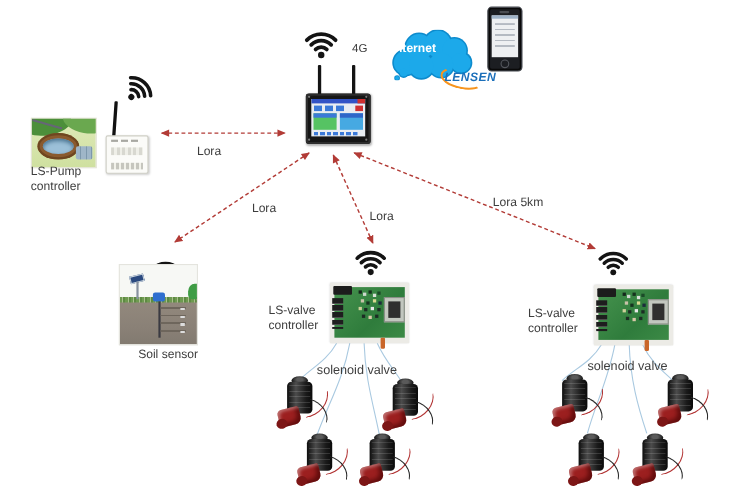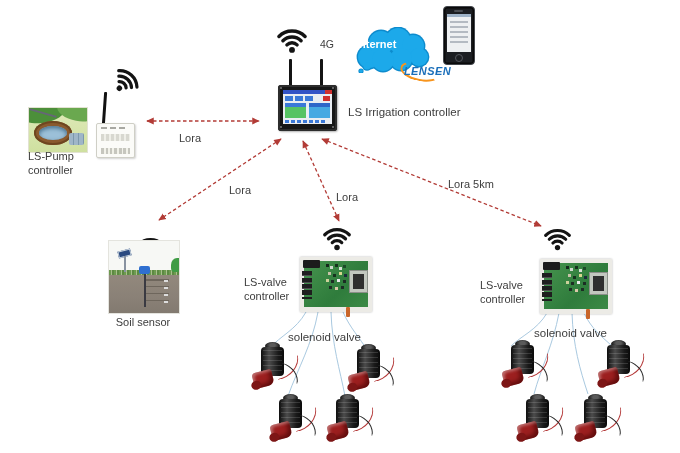--- a/index.html
+++ b/index.html
@@ -188,21 +188,20 @@
       <div class="s-top">
           <i></i>
         </div>
       <div class="s-tabs"></div>
       <div class="s-btn"></div>
       <div class="s-pa"></div>
       <div class="s-pb"></div>
       <div class="s-foot"></div>
     </div>
   </div>
-  <div class="label" style="left:348px;top:105px;font-size:11.5px">LS Irrigation controller</div>
 
   <svg class="layer" style="left:350px;top:27px" width="90" height="46">
     <g fill="#0d8bcd">
       <circle cx="19" cy="30" r="12.4"></circle>
         <circle cx="31" cy="16" r="13.4"></circle>
         <circle cx="48" cy="13" r="13.4"></circle>
       <circle cx="63" cy="19" r="12.4"></circle>
         <circle cx="69" cy="30" r="10.4"></circle>
         <circle cx="51" cy="32" r="12.4"></circle>
       <circle cx="33" cy="33" r="12.4"></circle>
@@ -263,21 +262,21 @@
   <div class="soilimg">
     <div class="soil-ground"></div>
       <div class="soil-grass"></div>
     <div class="soil-panel"></div>
     <div class="soil-pole"></div>
     <div class="soil-box"></div>
     <div class="soil-cable"></div>
       <div class="soil-probe"></div>
     <div class="soil-plant"></div>
   </div>
-  <div class="label" style="left:106px;top:315px;width:74px;text-align:center">Soil sensor</div>
+  <div class="label" style="left:106px;top:315px;width:74px;text-align:right">Soil sensor</div>
 
   <svg class="wifi" style="left:322px;top:227px;width:30px;height:24px">
       <use href="#wifi-sym"></use>
     </svg>
   <div class="pcb" style="left:300px;top:257px">
     <div class="pcb-board"></div>
       <div class="pcb-conn"></div>
       <div class="pcb-term"></div>
     <div class="pcb-mod"></div>
       <div class="pcb-ant"></div>

